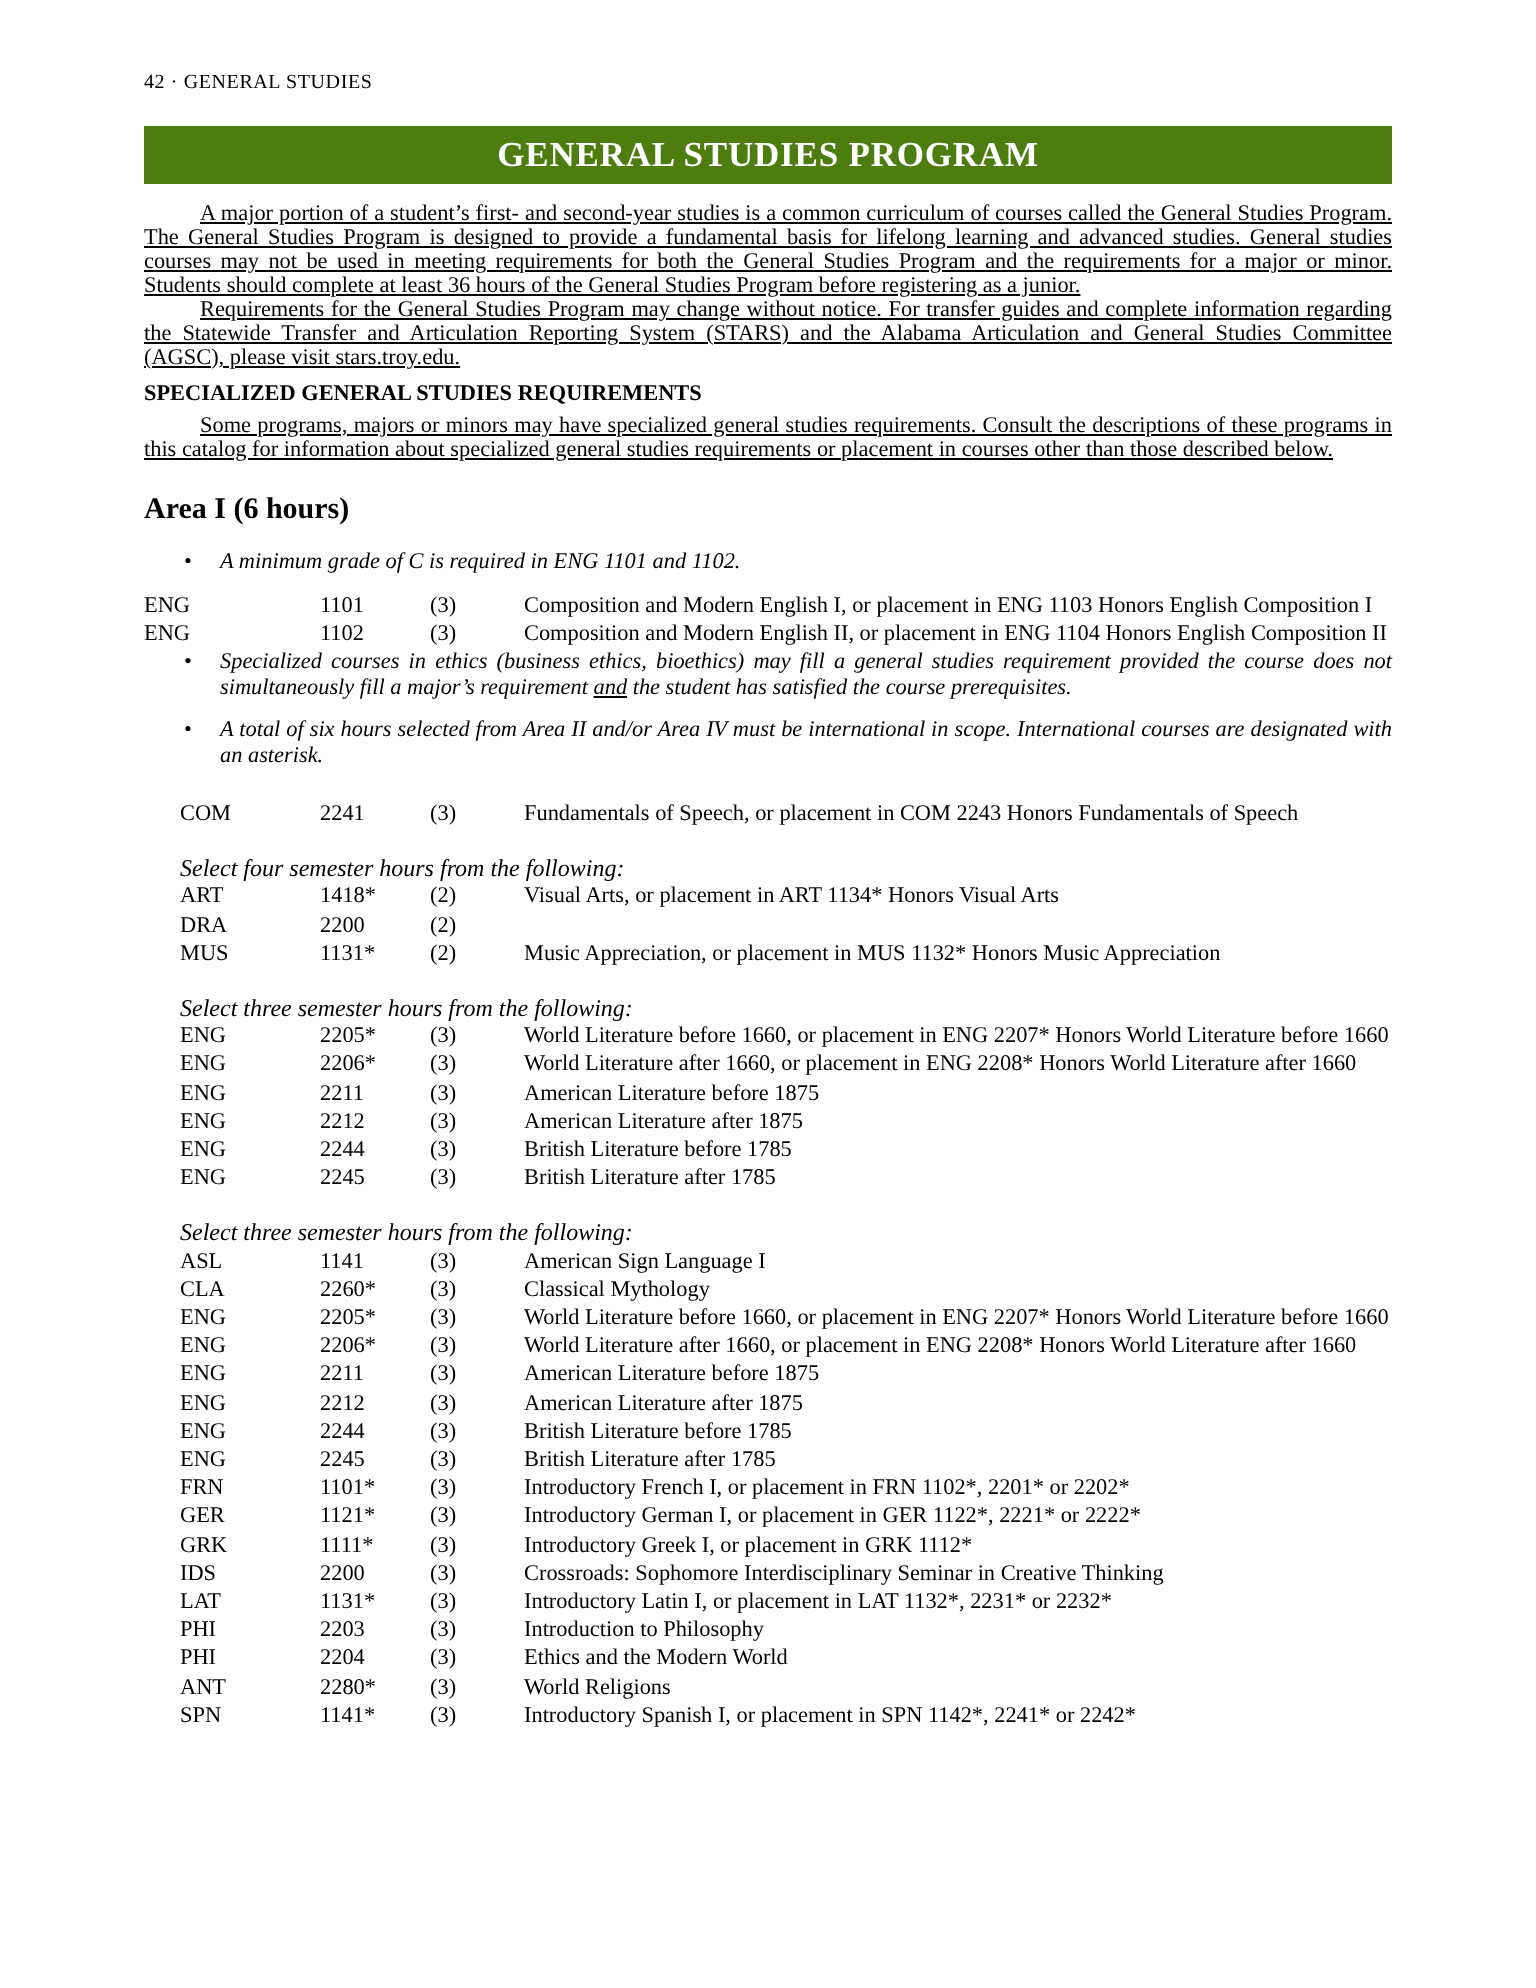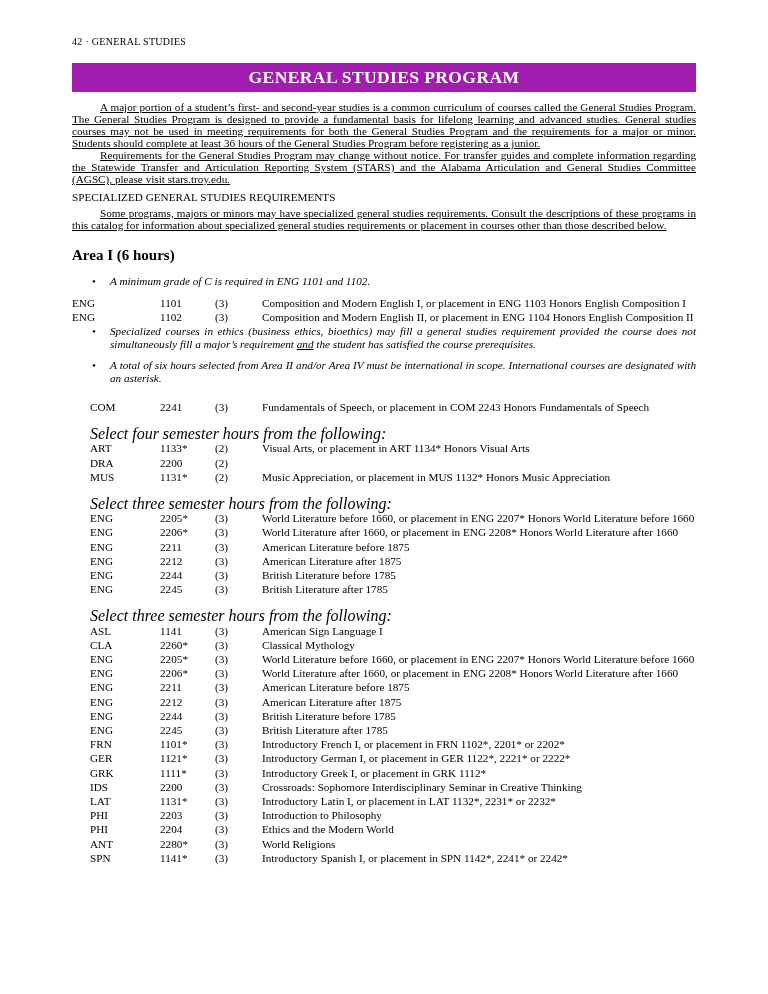--- a/index.html
+++ b/index.html
@@ -6,45 +6,45 @@
   html,body { background:#fff; }
   body {
     width:768px; height:994px; overflow:hidden;
     font-family:"Liberation Serif", serif; color:#000;
   }
   .sheet { padding:36px 72px 0 72px; }
 
   .running-head { font-size:10px; letter-spacing:.3px; margin-bottom:16px; }
 
   .banner {
-    background:#a21caf; color:#fff; text-align:center;
+    background:#4d7c0f; color:#fff; text-align:center;
     font-weight:bold; font-size:17.5px; line-height:29px; height:29px;
     letter-spacing:.4px; margin-bottom:9px;
   }
 
   p.body {
     font-size:11.2px; line-height:12px; text-align:justify; text-indent:28px;text-decoration:underline;
   }
-  .subhead { font-weight:normal; font-size:11.2px; line-height:13.6px; margin-top:6px; margin-bottom:2px; }
+  .subhead { font-weight:bold; font-size:11.2px; line-height:13.6px; margin-top:6px; margin-bottom:2px; }
 
   h2.area { font-size:15px; font-weight:bold; margin-top:16px; margin-bottom:11px; }
 
   ul.bullets { list-style:none; font-style:italic; font-size:11.2px; margin-bottom:8px; }
   li.bullet { position:relative; padding-left:38px; margin-bottom:7px; line-height:13.6px; text-align:justify; }
   li.bullet::before { content:"\2022"; position:absolute; left:20px; top:0; font-style:normal; }
   .u-word { text-decoration:underline; }
 
   .courses { font-size:11.2px; }
   .course-row { display:grid; line-height:14.2px; }
   .a1 .course-row { grid-template-columns:88px 55px 47px 1fr; }
   .a2 .course-row { padding-left:18px; grid-template-columns:70px 55px 47px 1fr; }
   .c-title { white-space:nowrap; overflow:hidden; }
 
   .group-label {
-    font-style:italic; font-size:16px; line-height:14.2px;
+    font-style:italic; font-size:12px; line-height:14.2px;
     padding-left:18px; margin-top:13px;
   }
   .group-first { margin-top:14px; }
 </style>
 </head>
 <body>
 
 <div class="sheet">
 
   <div class="running-head">42 · GENERAL STUDIES</div>
@@ -92,21 +92,21 @@
       <span class="c-num">2241</span>
       <span class="c-hrs">(3)</span>
       <span class="c-title">Fundamentals of Speech, or placement in COM 2243 Honors Fundamentals of Speech</span>
     </div>
     </div>
 
   <div class="group-label">Select four semester hours from the following:</div>
   <div class="courses a2">
       <div class="course-row">
       <span class="c-code">ART</span>
-      <span class="c-num">1133*</span>
+      <span class="c-num">1418*</span>
       <span class="c-hrs">(2)</span>
       <span class="c-title">Visual Arts, or placement in ART 1134* Honors Visual Arts</span>
     </div>
       <div class="course-row">
       <span class="c-code">DRA</span>
       <span class="c-num">2200</span>
       <span class="c-hrs">(2)</span>
     </div>
       <div class="course-row">
       <span class="c-code">MUS</span>

